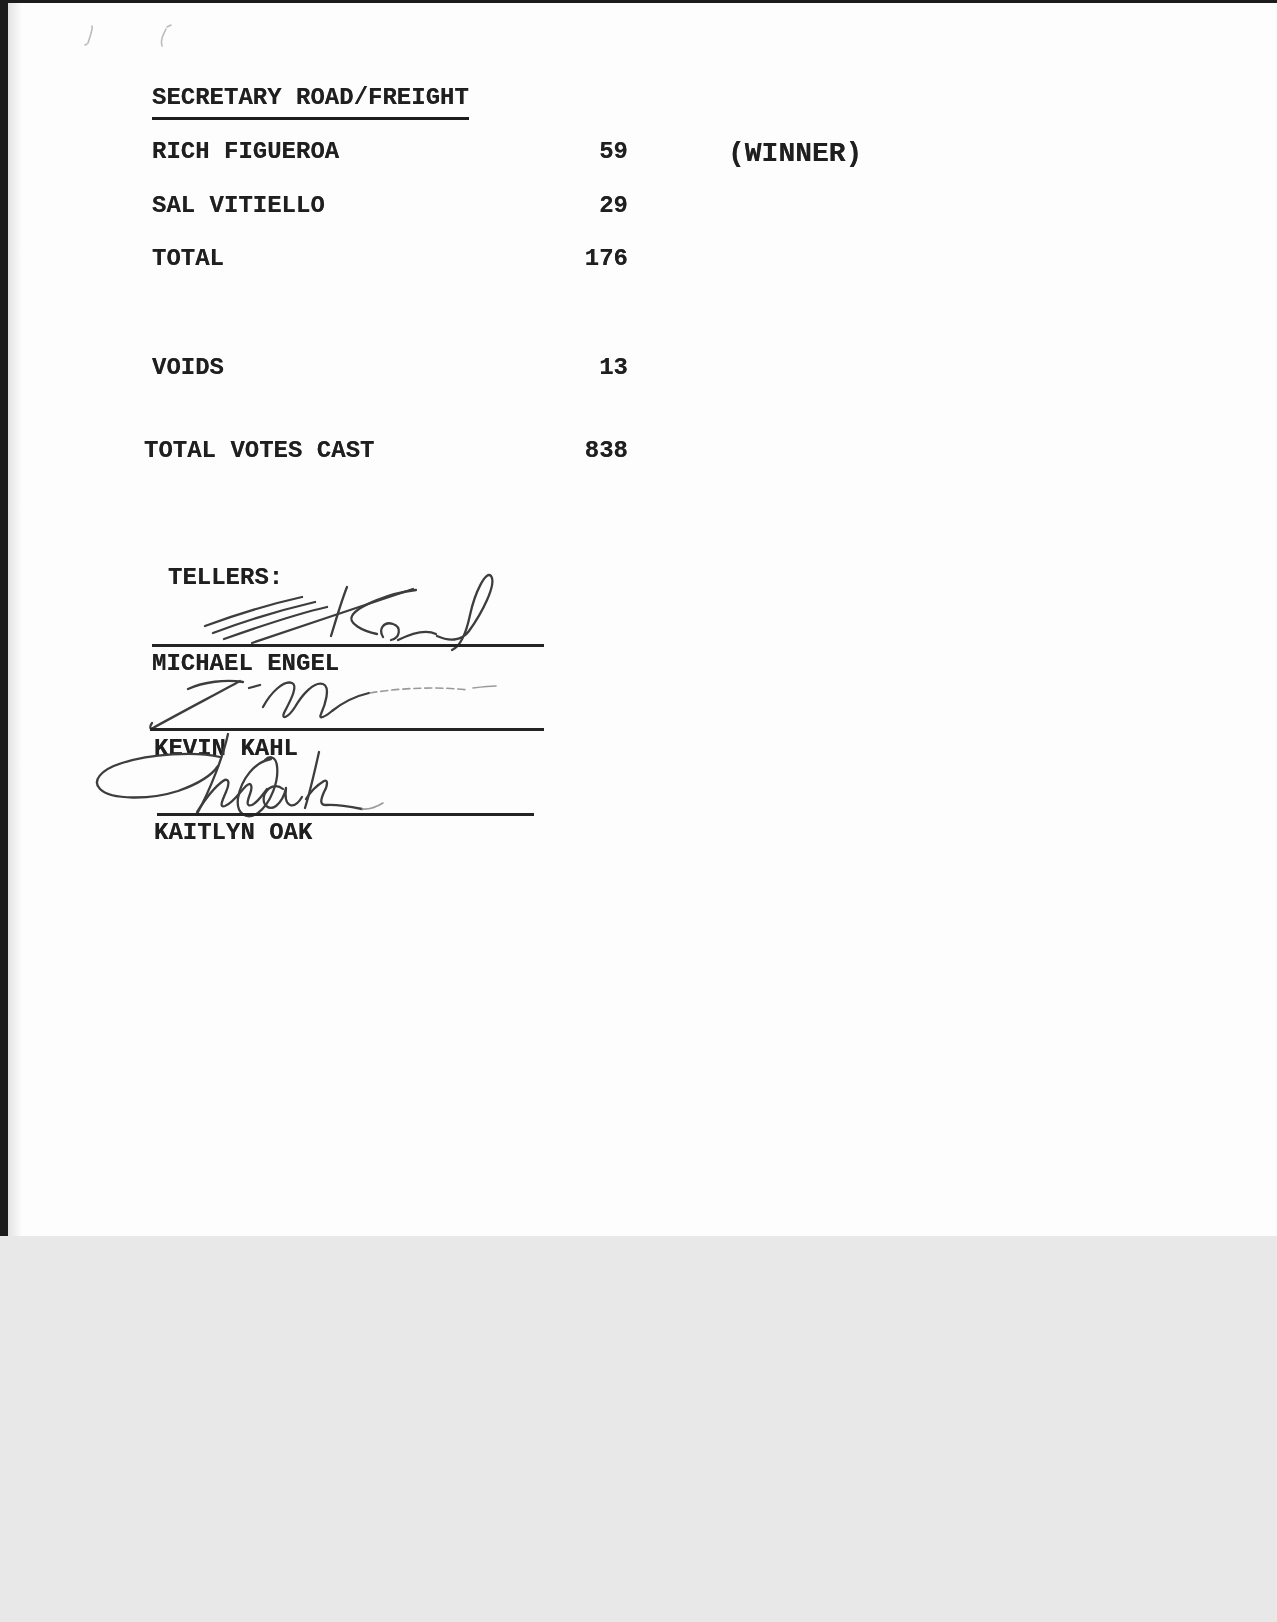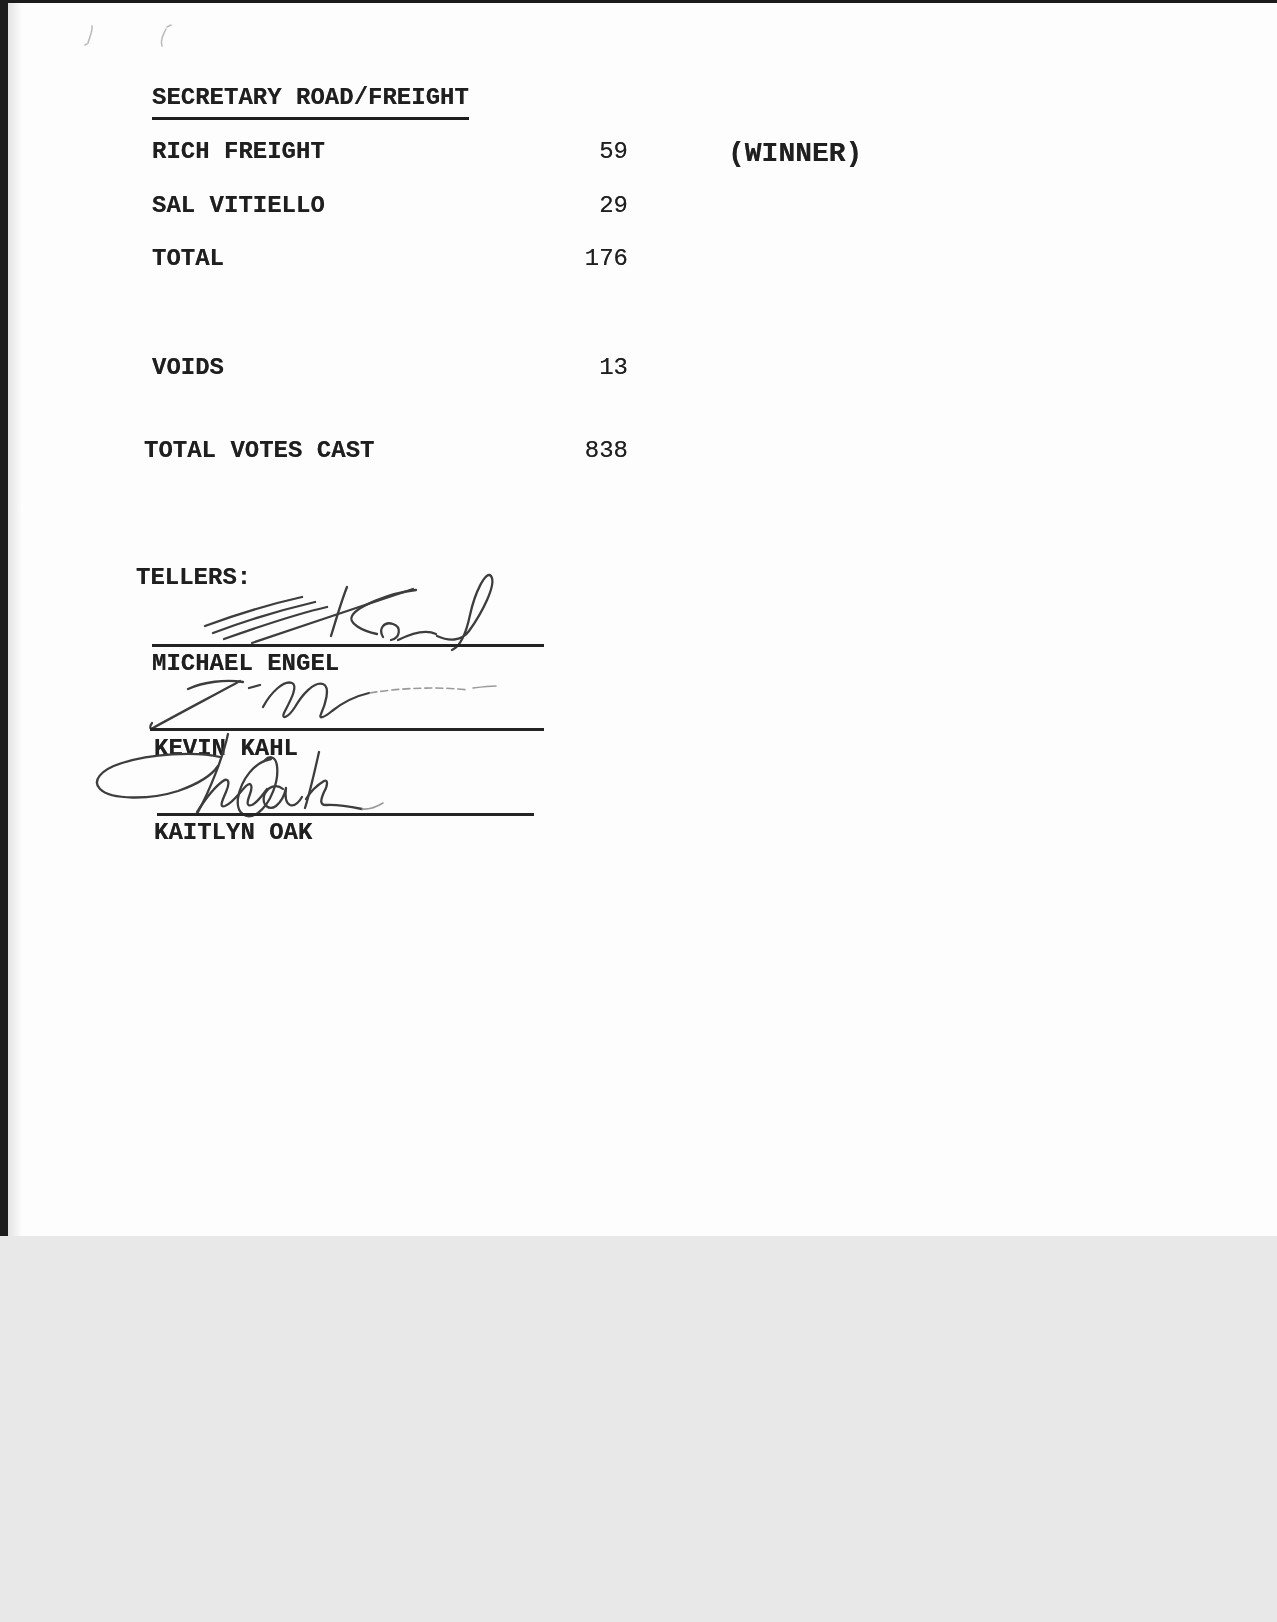--- a/index.html
+++ b/index.html
@@ -25,21 +25,21 @@
     letter-spacing:0;white-space:pre;
     color:#1f1f1f;
     text-shadow:0 0 .6px rgba(30,30,30,.65);
   }
   .title-underline{
     border-bottom:3px solid #1d1d1d;
     padding-bottom:7px;
   }
   .num{
     position:absolute;left:420px;width:208px;text-align:right;
-    font-size:24px;line-height:1;font-weight:400;
+    font-size:24px;line-height:1;font-weight:700;
     text-shadow:0 0 .6px rgba(30,30,30,.65);
   }
   .note{
     position:absolute;left:728px;
     font-size:28px;line-height:1;font-weight:700;
     text-shadow:0 0 .6px rgba(30,30,30,.65);
   }
   .sig-line{position:absolute;height:3px;background:#242424;}
   .sig-svg{position:absolute;overflow:visible;}
   .sig-svg path{fill:none;stroke:#3d3d3d;stroke-width:2.3;stroke-linecap:round;stroke-linejoin:round;}
@@ -63,21 +63,21 @@
     <path d="M88,43 C90,36 93,30 92,26"></path>
     <path d="M85,45 L87,44"></path>
     <path d="M166,29 C163,35 160,41 162,46"></path>
     <path d="M167,27 L171,25"></path>
   </svg>
   <div class="smudge"></div>
 
   <div class="txt title-underline" style="left:152px;top:86px">SECRETARY ROAD/FREIGHT</div>
 
   <div>
-    <span class="txt" style="left:152px;top:140px">RICH FREIGHT</span>
+    <span class="txt" style="left:152px;top:140px">RICH FIGUEROA</span>
     <span class="num" style="top:140px">59</span>
     <span class="note" style="top:140px">(WINNER)</span>
   </div>
 
   <div>
     <span class="txt" style="left:152px;top:194px">SAL VITIELLO</span>
     <span class="num" style="top:194px">29</span>
   </div>
 
   <div>
@@ -88,21 +88,21 @@
   <div>
     <span class="txt" style="left:152px;top:356px">VOIDS</span>
     <span class="num" style="top:356px">13</span>
   </div>
 
   <div>
     <span class="txt" style="left:144px;top:439px">TOTAL VOTES CAST</span>
     <span class="num" style="top:439px">838</span>
   </div>
 
-  <div class="txt" style="left:136px;top:566px">TELLERS:</div>
+  <div class="txt" style="left:168px;top:566px">TELLERS:</div>
 
   <svg class="sig-svg" style="left:150px;top:550px" width="370" height="110" viewBox="150 550 370 110">
     <path d="M205,626 C235,615 275,603 302,597"></path>
     <path d="M213,633 C245,621 285,609 315,602"></path>
     <path d="M224,639 C258,627 296,614 327,607"></path>
     <path d="M252,643 C300,627 370,603 413,589"></path>
     <path d="M331,636 C336,620 341,602 347,587"></path>
     <path d="M416,590 C390,593 357,606 352,616 C348,623 362,631 377,634"></path>
     <path d="M383,637 C378,629 384,621 393,624 C402,627 400,638 391,640"></path>
     <path d="M398,640 C412,633 426,629 436,634"></path>

